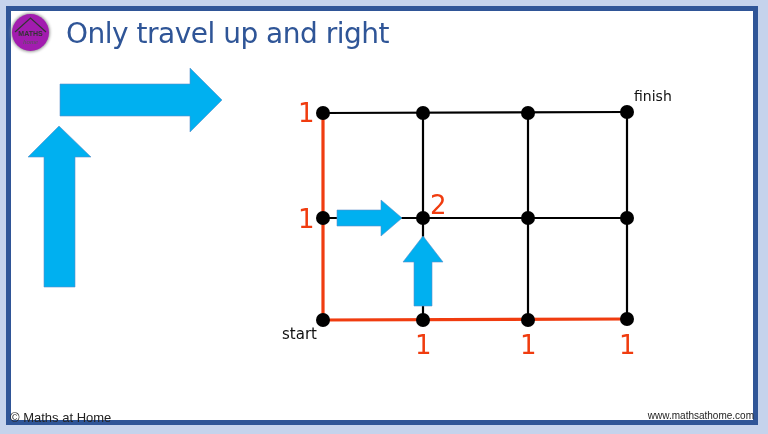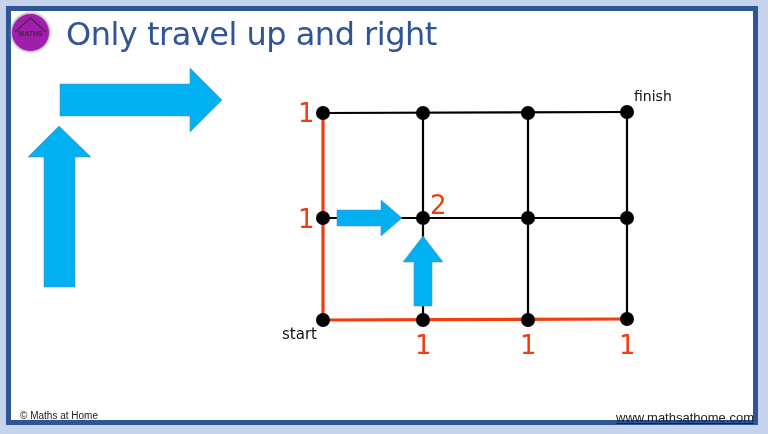--- a/index.html
+++ b/index.html
@@ -1,21 +1,21 @@
 <!DOCTYPE html>
 <html><head>
 <meta charset="utf-8">
 <style>
   html, body { margin: 0; padding: 0; }
   body { width: 768px; height: 434px; background: #c5d3ec; position: relative; overflow: hidden; font-family: "Liberation Sans", sans-serif; }
   .slide { position: absolute; left: 6px; top: 6px; width: 752px; height: 419px; background: #ffffff; border: 5px solid #2f5597; box-sizing: border-box; }
   .logo { position: absolute; left: 12px; top: 14px; width: 37px; height: 37px; border-radius: 50%; background: #a21caf; box-shadow: 0 0 3px 1px #9a9a9a; overflow: hidden; }
-  .title { position: absolute; left: 66px; top: 18px; font-size: 32px; color: #2f5597; font-family: "DejaVu Sans", sans-serif; letter-spacing: -0.5px; white-space: nowrap; line-height: 32px; }
-  .footer-left { position: absolute; left: 10px; top: 410px; font-size: 10px; color: #222; margin-left: 10px; }
-  .footer-right { position: absolute; right: 14px; top: 410px; font-size: 13px; color: #222; text-decoration: underline; }
+  .title { position: absolute; left: 66px; top: 18px; font-size: 28px; color: #2f5597; font-family: "DejaVu Sans", sans-serif; letter-spacing: -0.5px; white-space: nowrap; line-height: 32px; }
+  .footer-left { position: absolute; left: 10px; top: 410px; font-size: 13px; color: #222; }
+  .footer-right { position: absolute; right: 14px; top: 410px; font-size: 10px; color: #222; }
   svg.diagram { position: absolute; left: 0; top: 0; }
   .lbl { font-family: "DejaVu Sans", sans-serif; }
 </style>
 </head>
 <body>
 
 <div class="slide"></div>
 
 <div class="logo">
   <svg width="37" height="37" viewBox="0 0 37 37">

